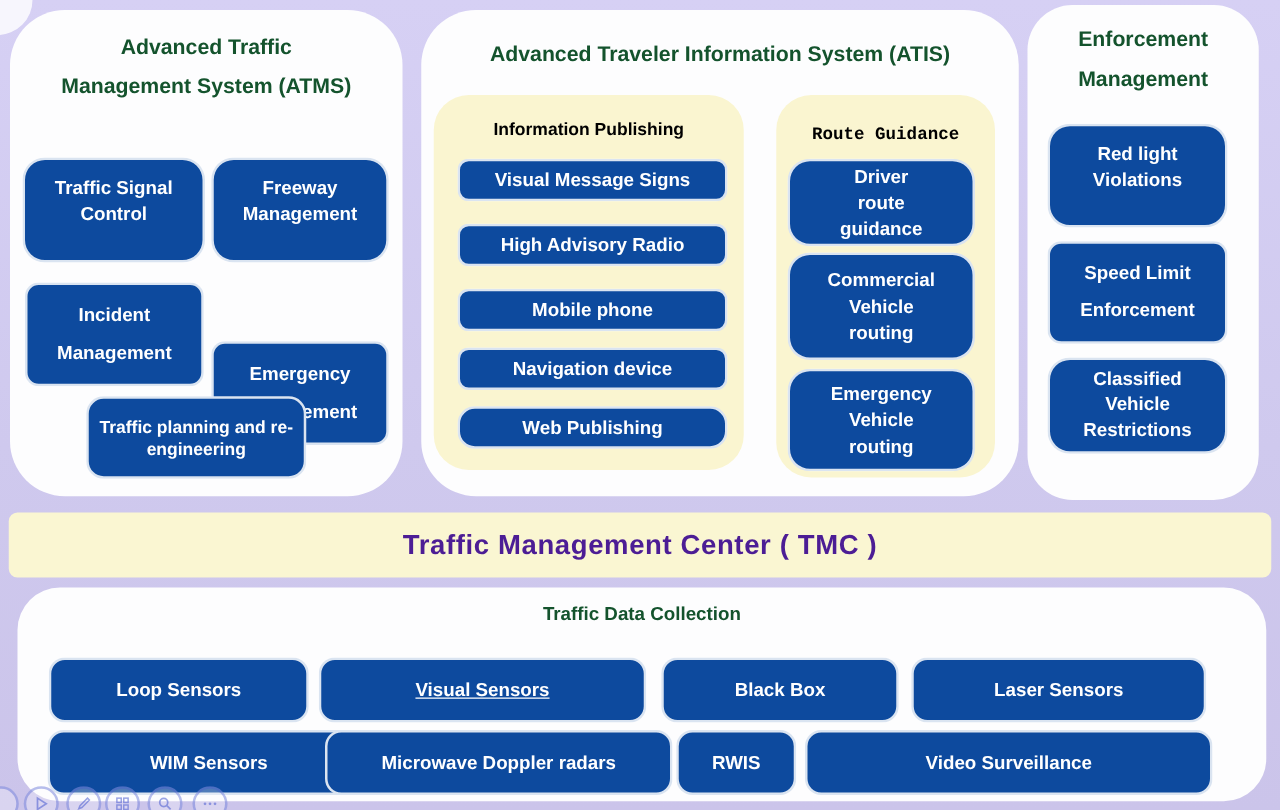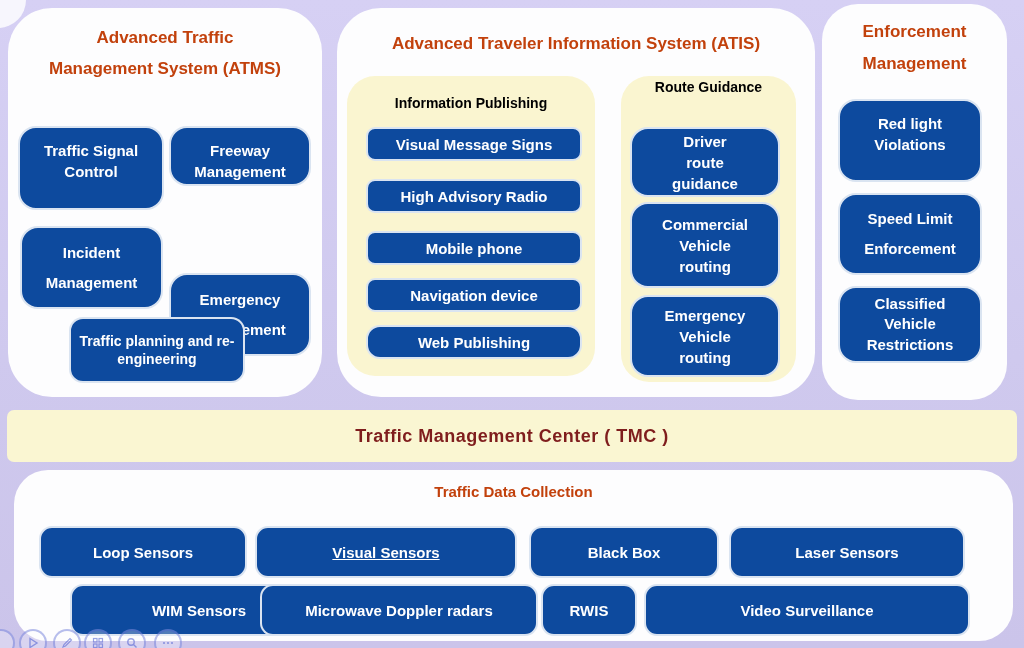--- a/index.html
+++ b/index.html
@@ -4,79 +4,79 @@
 <style>
   html,body{margin:0;padding:0;}
   body{font-family:"Liberation Sans",sans-serif;}
   .canvas{position:relative;width:1024px;height:648px;overflow:hidden;
     background:linear-gradient(180deg,#d6d0f4 0%,#cfc9ee 55%,#cbc4ea 100%);}
   .panel{position:absolute;background:#fdfdfe;}
   .panel.atms{left:8px;top:8px;width:314px;height:389px;border-radius:44px;}
   .panel.atis{left:337px;top:8px;width:478px;height:389px;border-radius:44px;}
   .panel.enf{left:822px;top:4px;width:185px;height:396px;border-radius:36px;}
   .panel.bottom{left:14px;top:470px;width:999px;height:171px;border-radius:34px;}
-  .ptitle{position:absolute;left:0;right:0;text-align:center;color:#c2410c;
+  .ptitle{position:absolute;left:0;right:0;text-align:center;color:#14532d;
     font-weight:bold;font-size:17px;line-height:31px;}
   .subpanel{position:absolute;background:#faf5d0;border-radius:28px;}
   .subtitle{position:absolute;left:0;right:0;text-align:center;color:#000000;
     font-weight:bold;font-size:14px;}
   .bluebox{position:absolute;background:#0d4a9e;color:#ffffff;font-weight:bold;
     display:flex;align-items:center;justify-content:center;text-align:center;
     border-radius:18px;font-size:15px;line-height:1.4;box-sizing:border-box;
     border:2px solid rgba(255,255,255,0.85);padding:0 8px;}
   .bluebox.topalign{align-items:flex-start;padding-top:12px;}
-  .bluebox.spread{line-height:2.0;}
+  .bluebox.spread{line-height:2.0;border-radius:11px;}
   .bluebox.small{font-size:14px;border-radius:14px;}
   .bluebox.bar{border-radius:9px;padding:0 4px;}
   .bluebox.rg{padding:0 34px;}
   .bluebox.sensor{border-radius:13px;}
   .tmcbar{position:absolute;left:7px;top:410px;width:1010px;height:52px;
     background:#faf6d2;border-radius:7px;display:flex;align-items:center;
     justify-content:center;}
-  .tmcbar .tmctext{color:#7f1d1d;font-weight:bold;font-size:18px;letter-spacing:0.5px;}
+  .tmcbar .tmctext{color:#4c1d95;font-weight:bold;font-size:22px;letter-spacing:0.5px;}
   .corner-artifact{position:absolute;left:-12px;top:-14px;width:38px;height:42px;
     background:rgba(255,255,255,0.8);border-radius:0 0 28px 0;}
   .tb-circle{position:absolute;top:629px;width:28px;height:28px;border-radius:50%;
     border:2px solid rgba(74,92,208,0.40);background:rgba(255,255,255,0.28);
     display:flex;align-items:center;justify-content:center;box-sizing:border-box;}
   .tb-circle svg{opacity:0.55;}
 </style>
 </head>
 <body>
 
 <div class="canvas">
 
   <div class="corner-artifact"></div>
 
   <div class="panel atms">
     <div class="ptitle" style="top:14px;">
       <div>Advanced Traffic</div>
       <div>Management System (ATMS)</div>
     </div>
     <div class="bluebox topalign" style="left:10px;top:118px;width:146px;height:84px;">Traffic Signal Control</div>
-    <div class="bluebox topalign" style="left:161px;top:118px;width:142px;height:60px;">Freeway Management</div>
+    <div class="bluebox topalign" style="left:161px;top:118px;width:142px;height:84px;">Freeway Management</div>
     <div class="bluebox spread" style="left:12px;top:218px;width:143px;height:83px;">Incident Management</div>
     <div class="bluebox spread" style="left:161px;top:218px;width:142px;height:83px;margin-top:47px;">Emergency Management</div>
     <div class="bluebox small" style="left:61px;top:309px;width:176px;height:66px;line-height:1.3;">Traffic planning and re-engineering</div>
   </div>
 
   <div class="panel atis">
     <div class="ptitle" style="top:20px;">Advanced Traveler Information System (ATIS)</div>
 
     <div class="subpanel" style="left:10px;top:68px;width:248px;height:300px;">
       <div class="subtitle" style="top:19px;">Information Publishing</div>
       <div class="bluebox bar" style="left:19px;top:51px;width:216px;height:34px;">Visual Message Signs</div>
       <div class="bluebox bar" style="left:19px;top:103px;width:216px;height:34px;">High Advisory Radio</div>
       <div class="bluebox bar" style="left:19px;top:155px;width:216px;height:34px;">Mobile phone</div>
       <div class="bluebox bar" style="left:19px;top:202px;width:216px;height:34px;">Navigation device</div>
       <div class="bluebox bar" style="left:19px;top:249px;width:216px;height:34px;border-radius:14px;">Web Publishing</div>
     </div>
 
     <div class="subpanel" style="left:284px;top:68px;width:175px;height:306px;">
-      <div class="subtitle" style="top:3px;">Route Guidance</div>
+      <div class="subtitle" style="top:24px;font-family:Liberation Mono, monospace;">Route Guidance</div>
       <div class="bluebox rg" style="left:9px;top:51px;width:150px;height:70px;">Driver route guidance</div>
       <div class="bluebox rg" style="left:9px;top:126px;width:150px;height:86px;">Commercial Vehicle routing</div>
       <div class="bluebox rg" style="left:9px;top:219px;width:150px;height:82px;">Emergency Vehicle routing</div>
     </div>
   </div>
 
   <div class="panel enf">
     <div class="ptitle" style="top:12px;line-height:32px;">
       <div>Enforcement</div>
       <div>Management</div>
@@ -89,21 +89,21 @@
   <div class="tmcbar">
     <span class="tmctext">Traffic Management Center ( TMC )</span>
   </div>
 
   <div class="panel bottom">
     <div class="ptitle" style="top:12px;font-size:15px;line-height:20px;">Traffic Data Collection</div>
     <div class="bluebox sensor" style="left:25px;top:56px;width:208px;height:52px;">Loop Sensors</div>
     <div class="bluebox sensor" style="left:241px;top:56px;width:262px;height:52px;text-decoration:underline;">Visual Sensors</div>
     <div class="bluebox sensor" style="left:515px;top:56px;width:190px;height:52px;">Black Box</div>
     <div class="bluebox sensor" style="left:715px;top:56px;width:236px;height:52px;">Laser Sensors</div>
-    <div class="bluebox sensor" style="left:24px;top:114px;width:258px;height:52px;margin-left:32px;">WIM Sensors</div>
+    <div class="bluebox sensor" style="left:24px;top:114px;width:258px;height:52px;">WIM Sensors</div>
     <div class="bluebox sensor" style="left:246px;top:114px;width:278px;height:52px;">Microwave Doppler radars</div>
     <div class="bluebox sensor" style="left:527px;top:114px;width:96px;height:52px;">RWIS</div>
     <div class="bluebox sensor" style="left:630px;top:114px;width:326px;height:52px;">Video Surveillance</div>
   </div>
 
   <div class="tb-circle" style="left:-13px;"></div>
   <div class="tb-circle" style="left:19px;">
     <svg width="12" height="12" viewBox="0 0 12 12">
         <path d="M3 1.5 L10 6 L3 10.5 Z" fill="none" stroke="#4a5cd0" stroke-width="1.4"></path>
       </svg>

